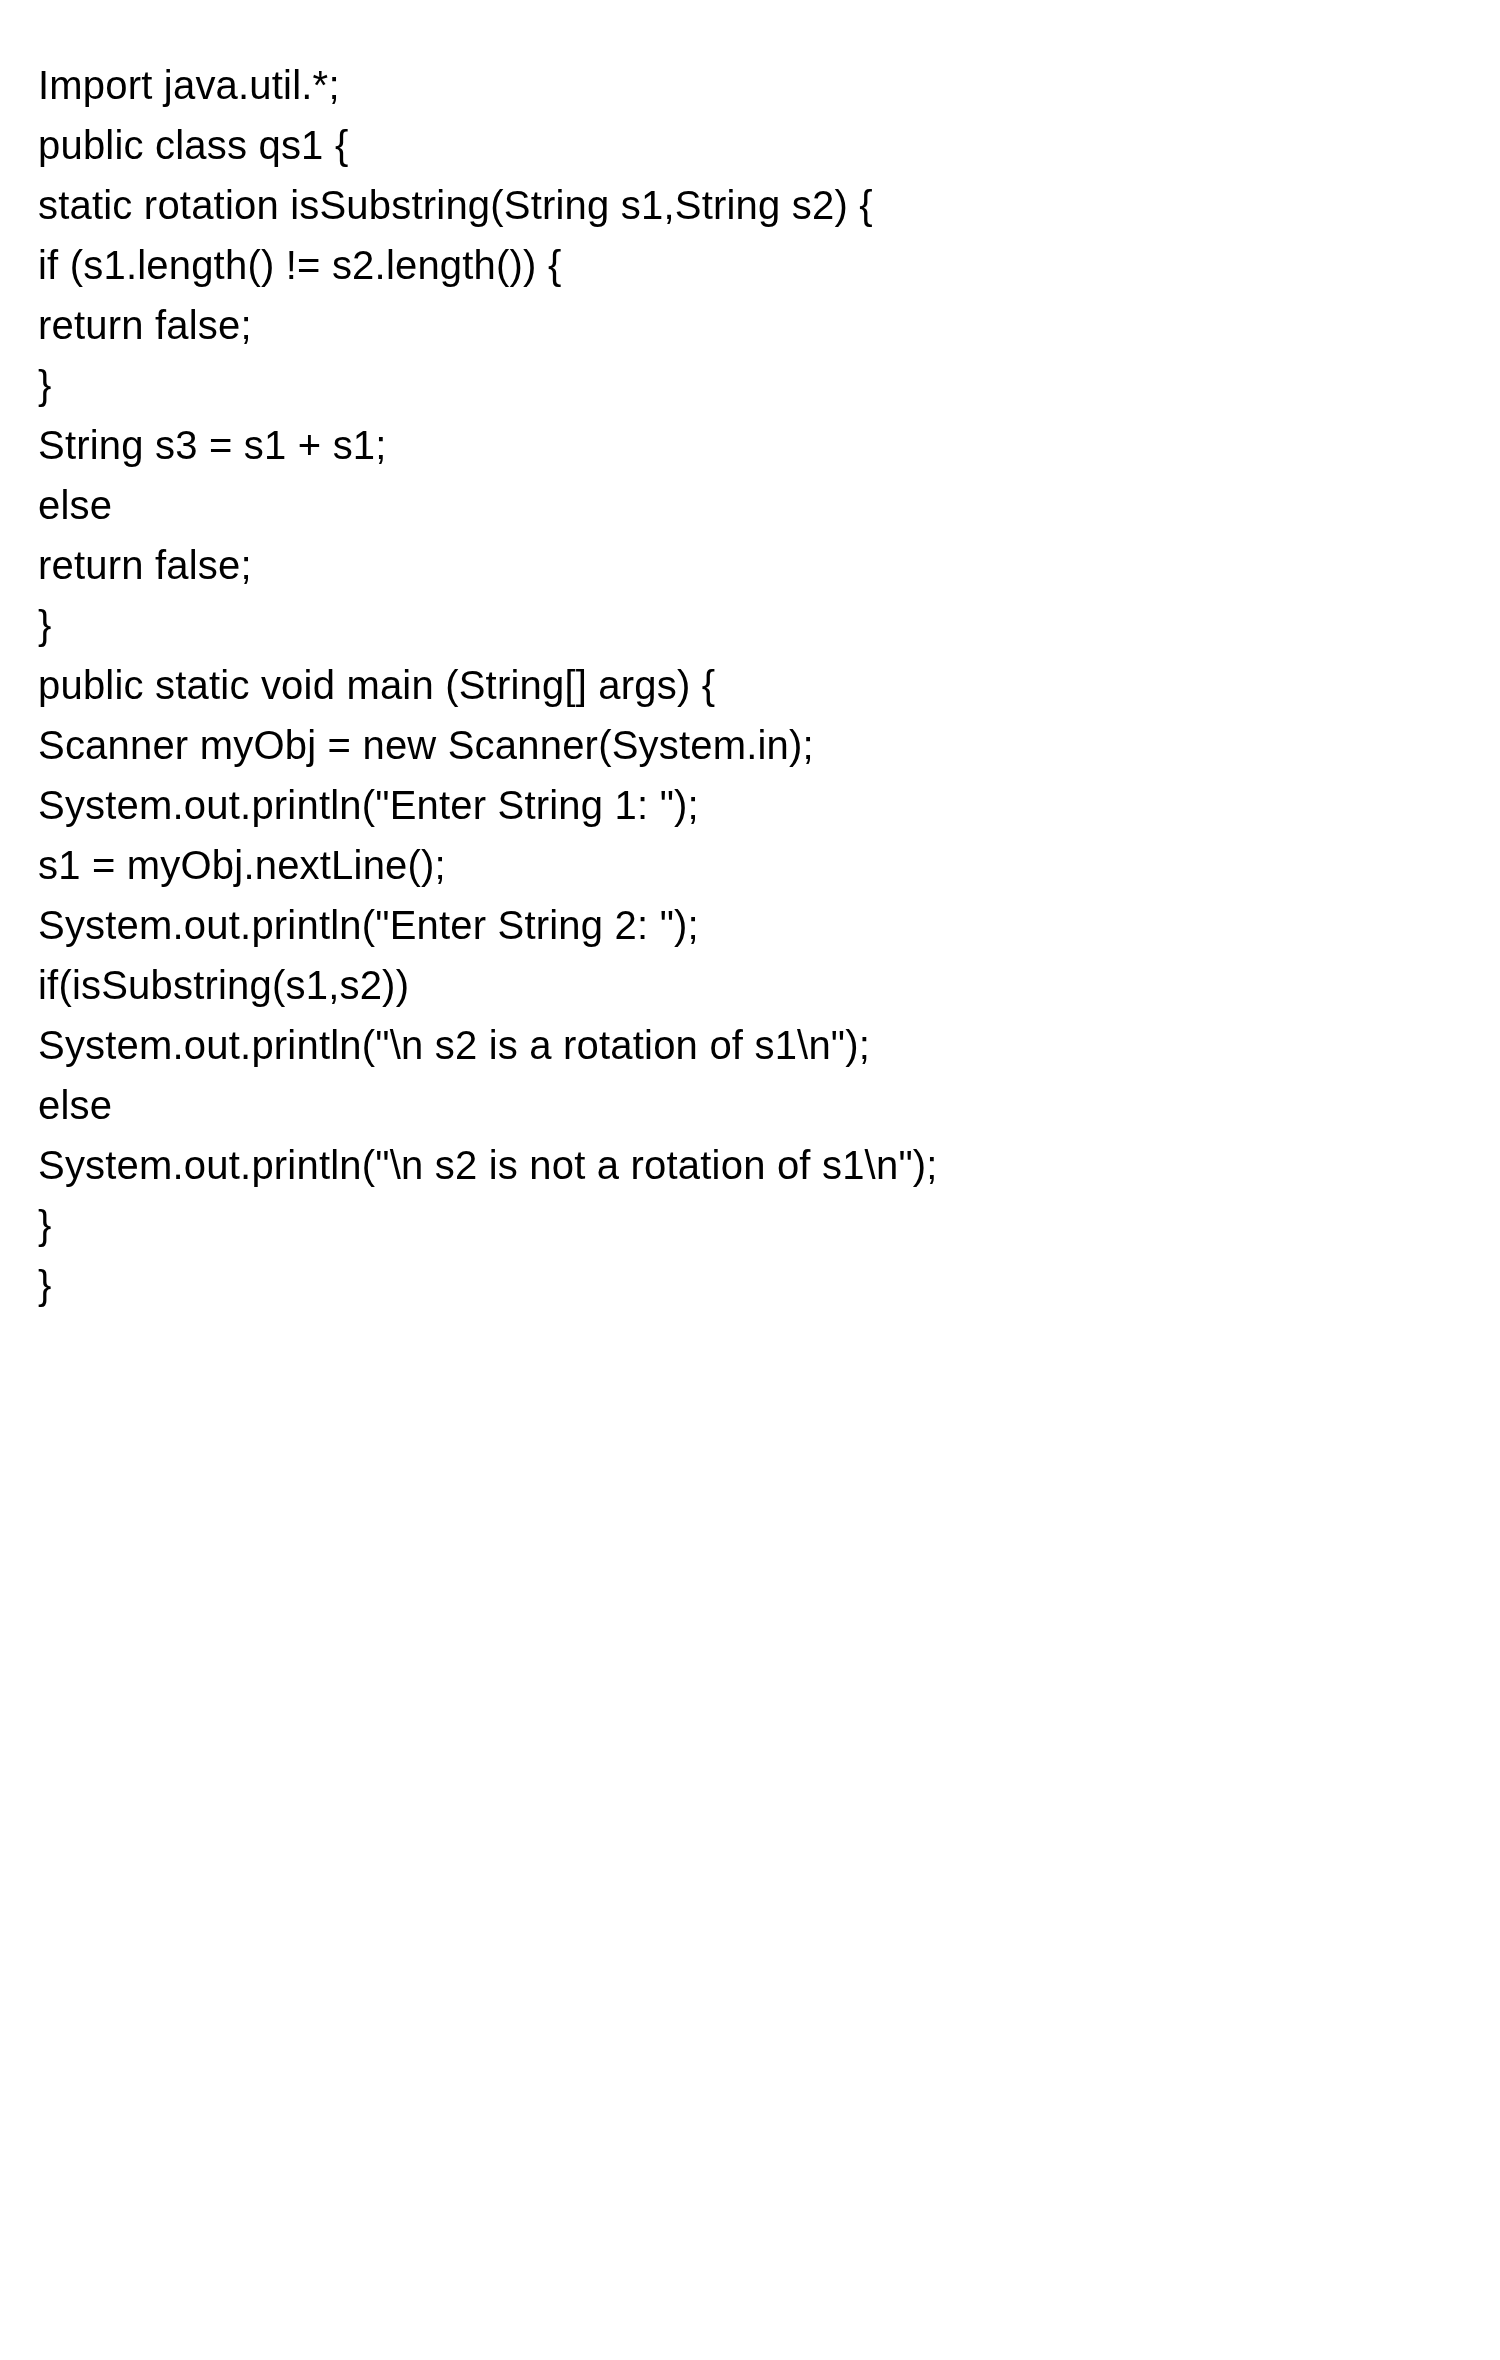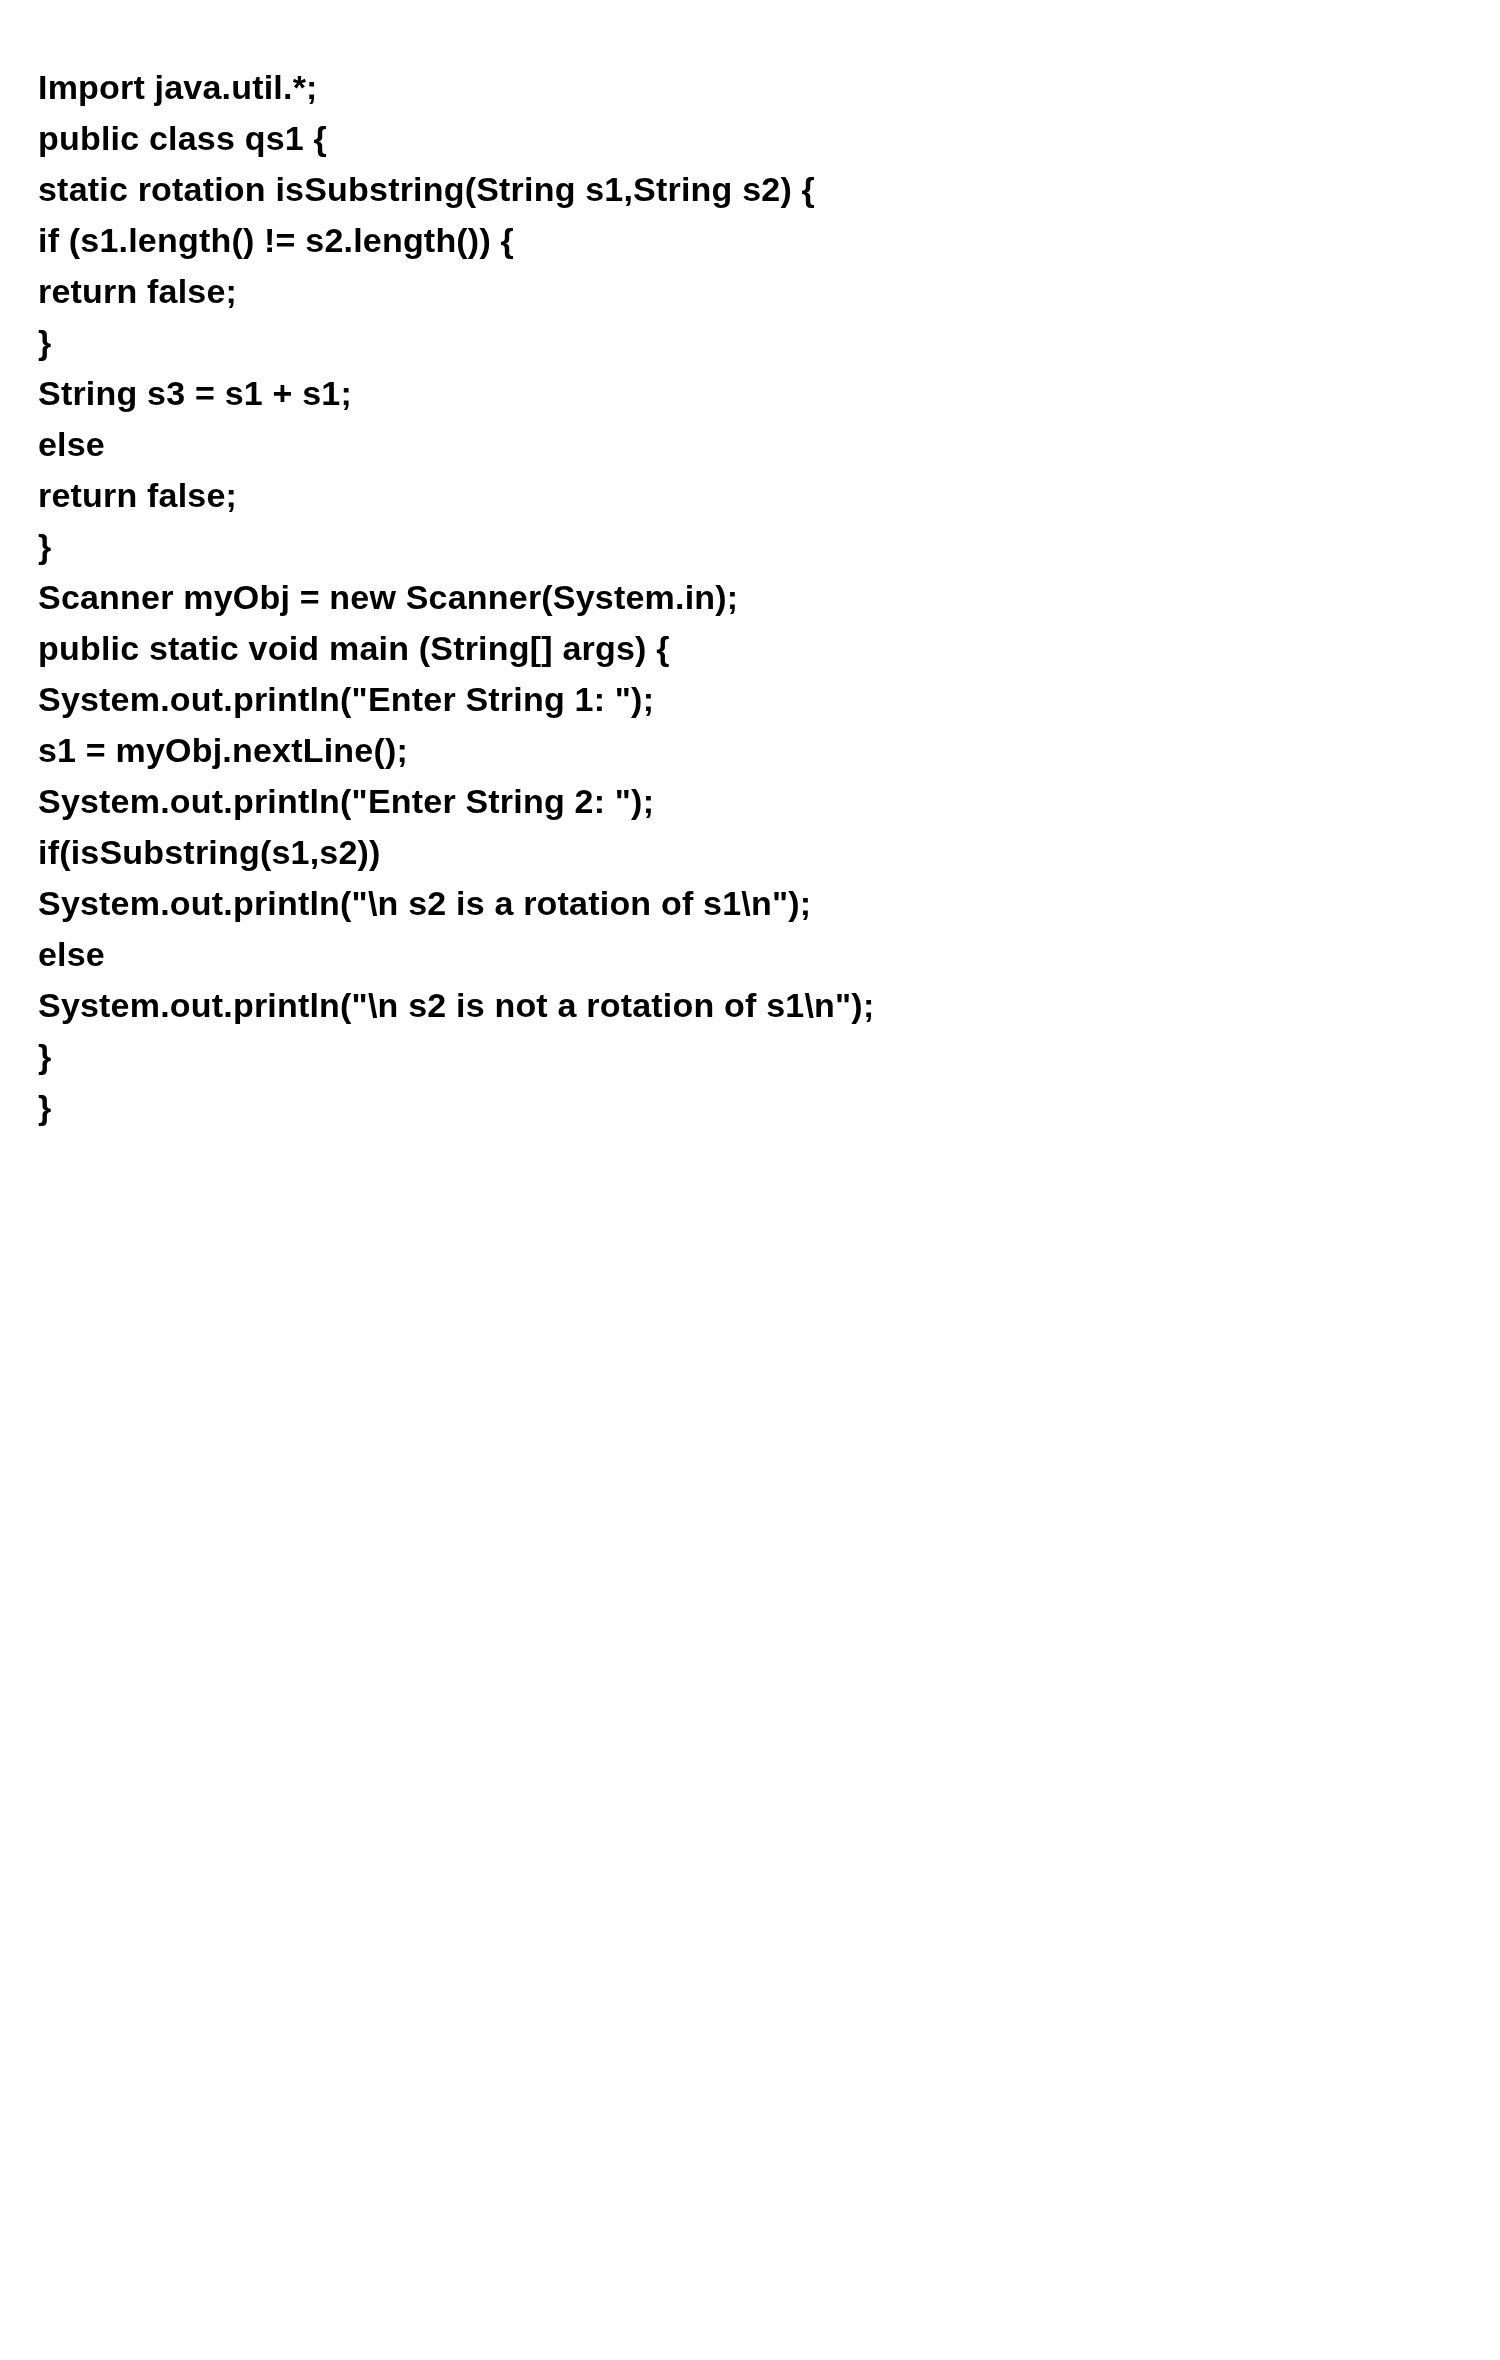--- a/index.html
+++ b/index.html
@@ -7,48 +7,47 @@
       padding: 0;
       box-sizing: border-box;
     }
     body {
       background: #ffffff;
       font-family: -apple-system, BlinkMacSystemFont, "Segoe UI", Helvetica, Arial, sans-serif;
       padding: 55px 38px;
       width: 1500px;
     }
     .code-block {
-      font-size: 34px;
+      font-size: 40px;
       line-height: 1.5;
       color: #000000;
-      font-weight: 700;
+      font-weight: 400;
       letter-spacing: 0.2px;
-      margin-top: 7px;
     }
     .code-line {
       white-space: pre-wrap;
       margin-bottom: 0;
     }
   </style>
 </head>
 <body>
 
 <div class="code-block">
   <div class="code-line">Import java.util.*;</div>
   <div class="code-line">public class qs1 {</div>
   <div class="code-line">static rotation isSubstring(String s1,String s2) {</div>
   <div class="code-line">if (s1.length() != s2.length()) {</div>
   <div class="code-line">return false;</div>
   <div class="code-line">}</div>
   <div class="code-line">String s3 = s1 + s1;</div>
   <div class="code-line">else</div>
   <div class="code-line">return false;</div>
   <div class="code-line">}</div>
+  <div class="code-line">public static void main (String[] args) {</div>
   <div class="code-line">Scanner myObj = new Scanner(System.in);</div>
-  <div class="code-line">public static void main (String[] args) {</div>
   <div class="code-line">System.out.println("Enter String 1: ");</div>
   <div class="code-line">s1 = myObj.nextLine();</div>
   <div class="code-line">System.out.println("Enter String 2: ");</div>
   <div class="code-line">if(isSubstring(s1,s2))</div>
   <div class="code-line">System.out.println("\n s2 is a rotation of s1\n");</div>
   <div class="code-line">else</div>
   <div class="code-line">System.out.println("\n s2 is not a rotation of s1\n");</div>
   <div class="code-line">}</div>
   <div class="code-line">}</div>
 </div>

